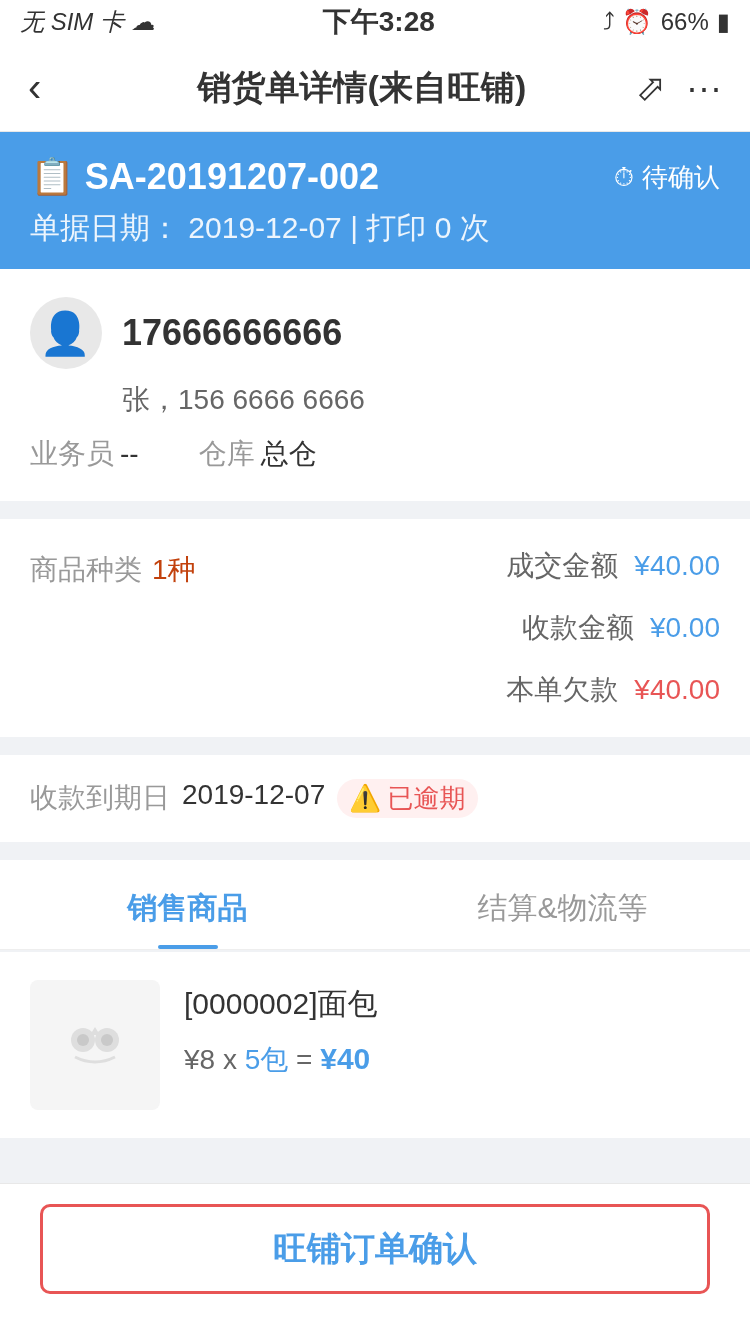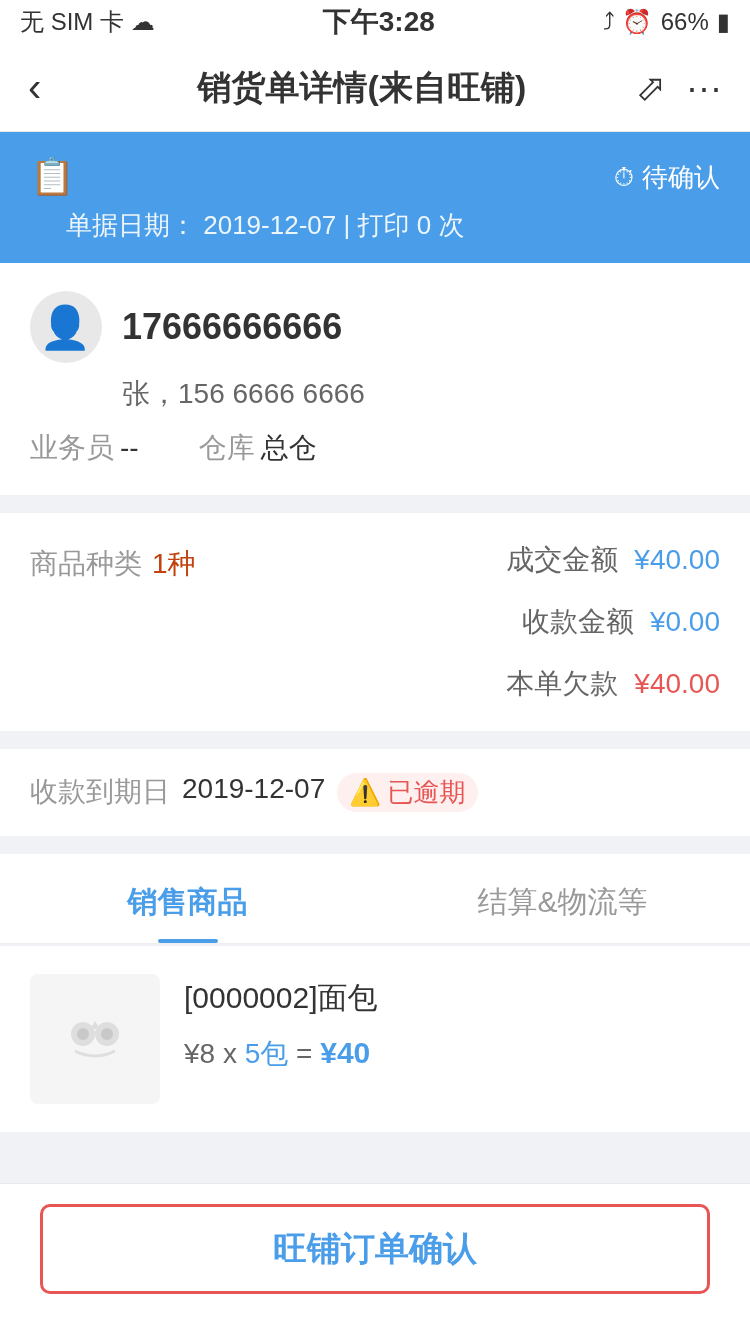--- a/index.html
+++ b/index.html
@@ -18,21 +18,21 @@
       width: 750px;
       height: 44px;
       background: #fff;
       display: flex;
       align-items: center;
       justify-content: space-between;
       padding: 0 20px;
       font-size: 24px;
       font-weight: 500;
     }
-    .status-left { display: flex; align-items: flex-end; gap: 8px; }
+    .status-left { display: flex; align-items: flex-end; gap: 8px; font-style: italic; }
     .status-center { font-size: 28px; font-weight: 600; }
     .status-right { display: flex; align-items: center; gap: 8px; font-size: 24px; }
 
     
     .nav-bar {
       width: 750px;
       height: 88px;
       background: #fff;
       display: flex;
       align-items: center;
@@ -83,22 +83,21 @@
     }
     .order-status {
       display: flex;
       align-items: center;
       gap: 8px;
       color: #fff;
       font-size: 26px;
     }
     .order-date {
       color: rgba(255,255,255,0.9);
-      font-size: 26px;
-      margin-left: 36px;
+      font-size: 30px;
     }
 
     
     .customer-section {
       background: #fff;
       padding: 28px 30px;
       margin-bottom: 2px;
     }
     .customer-row {
       display: flex;
@@ -338,20 +337,21 @@
   <div class="nav-actions">
     <span class="nav-icon">⬀</span>
     <span class="nav-icon">···</span>
   </div>
 </div>
 
 <div class="order-header">
   <div class="order-id-row">
     <div class="order-id">
       <span>📋</span>
+      <span>SA-20191207-002</span>
     </div>
     <div class="order-status">
       <span>⏱</span>
       <span>待确认</span>
     </div>
   </div>
   <div class="order-date">
     <span>单据日期：</span>
     <span>2019-12-07</span>
     <span> | 打印 </span>

